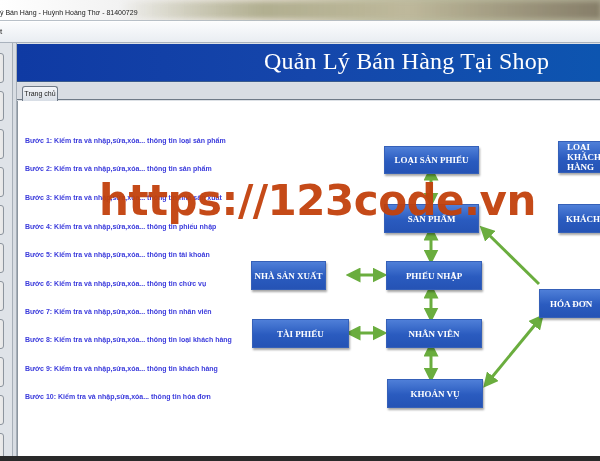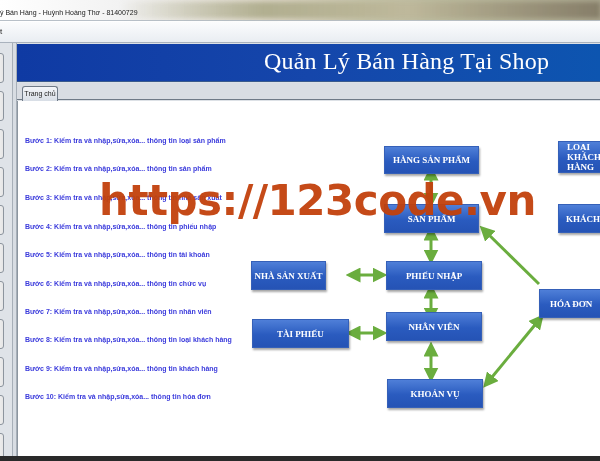--- a/index.html
+++ b/index.html
@@ -156,24 +156,24 @@
         <line x1="413" y1="132" x2="413" y2="156" marker-start="url(#ah)" marker-end="url(#ah)"></line>
         <line x1="413" y1="190" x2="413" y2="214" marker-start="url(#ah)" marker-end="url(#ah)"></line>
         <line x1="413" y1="248" x2="413" y2="274" marker-start="url(#ah)" marker-end="url(#ah)"></line>
         <line x1="335" y1="174" x2="362" y2="174" marker-start="url(#ah)" marker-end="url(#ah)"></line>
         <line x1="335" y1="232" x2="362" y2="232" marker-start="url(#ah)" marker-end="url(#ah)"></line>
         <line x1="467" y1="130" x2="521" y2="183" marker-start="url(#ah)"></line>
         <line x1="521" y1="219" x2="470" y2="281" marker-start="url(#ah)" marker-end="url(#ah)"></line>
       </g>
     </svg>
 
-    <div class="box" style="left:366px; top:45px; width:95px; height:28px;">HÀNG SẢN PHẨM</div>
+    <div class="box" style="left:366px; top:45px; width:95px; height:28px;">LOẠI SẢN PHIẾU</div>
     <div class="box" style="left:368px; top:160px; width:96px;">PHIẾU NHẬP</div>
     <div class="box" style="left:366px; top:103px; width:95px;">SẢN PHẨM</div>
-    <div class="box" style="left:368px; top:211px; width:96px;">NHÂN VIÊN</div>
+    <div class="box" style="left:368px; top:218px; width:96px;">NHÂN VIÊN</div>
     <div class="box" style="left:369px; top:278px; width:96px;">KHOẢN VỤ</div>
     <div class="box" style="left:233px; top:160px; width:75px;">NHÀ SẢN XUẤT</div>
     <div class="box" style="left:234px; top:218px; width:97px;">TÀI PHIẾU</div>
     <div class="box" style="left:540px; top:40px; width:60px; height:32px; white-space:normal; justify-content:flex-start; padding-left:8px; text-align:left;">LOẠI KHÁCH HÀNG</div>
     <div class="box" style="left:540px; top:103px; width:60px; justify-content:flex-start; padding-left:7px;">KHÁCH HÀNG</div>
     <div class="box" style="left:521px; top:188px; width:70px; justify-content:flex-start; padding-left:10px;">HÓA ĐƠN</div>
 
     <div class="watermark">https://123code.vn</div>
   </div>
 </div>

